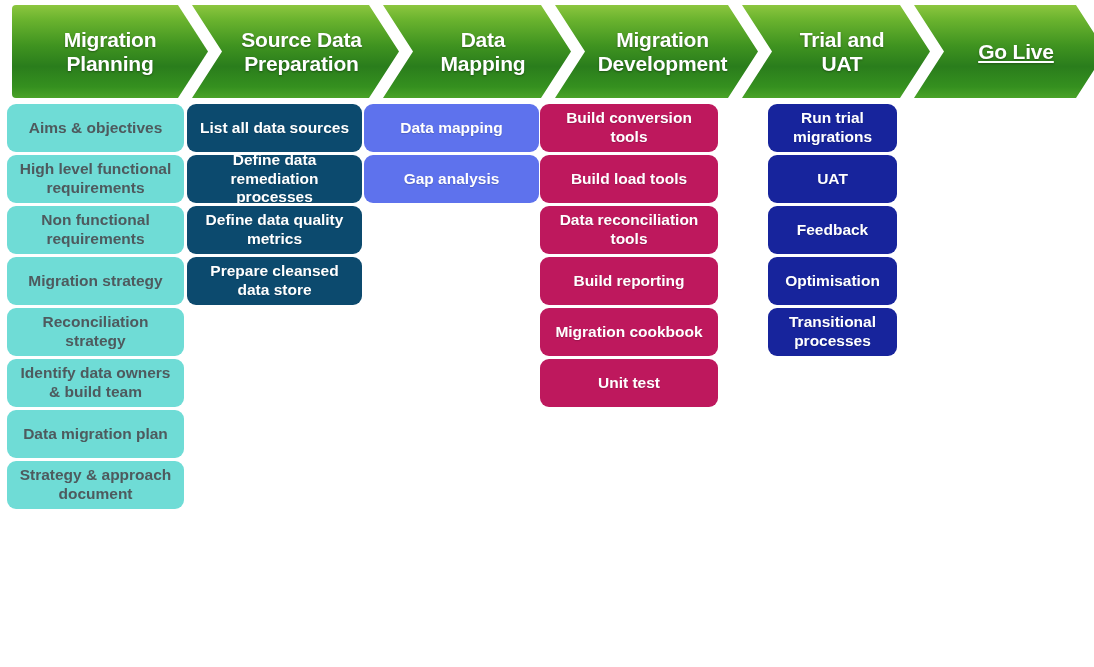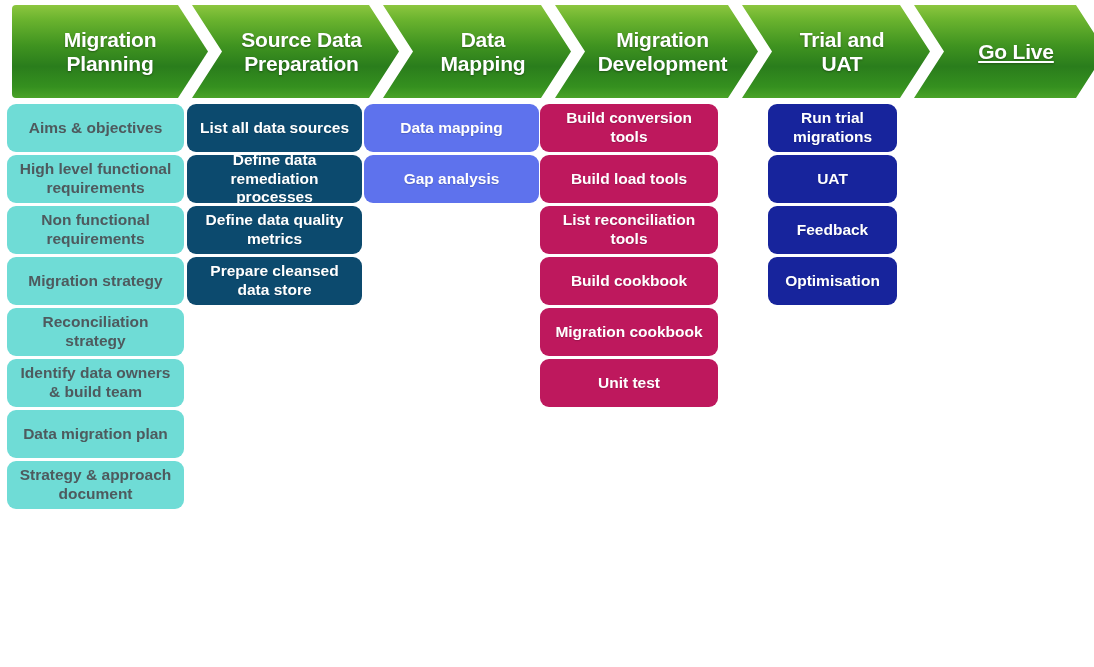--- a/index.html
+++ b/index.html
@@ -184,24 +184,24 @@
         </div>
       </div>
       <div class="task-col col-4" style="left: 540px; width: 178px;">
         <div class="task-box">
           <span class="tb-text">Build conversion tools</span>
         </div>
         <div class="task-box">
           <span class="tb-text">Build load tools</span>
         </div>
         <div class="task-box">
-          <span class="tb-text">List reconciliation tools</span>
-        </div>
-        <div class="task-box">
-          <span class="tb-text">Build cookbook</span>
+          <span class="tb-text">Data reconciliation tools</span>
+        </div>
+        <div class="task-box">
+          <span class="tb-text">Build reporting</span>
         </div>
         <div class="task-box">
           <span class="tb-text">Migration cookbook</span>
         </div>
         <div class="task-box">
           <span class="tb-text">Unit test</span>
         </div>
       </div>
       <div class="task-col col-5" style="left: 720px; width: 177px; padding-left: 48px;">
         <div class="task-box">
@@ -209,16 +209,19 @@
         </div>
         <div class="task-box">
           <span class="tb-text">UAT</span>
         </div>
         <div class="task-box">
           <span class="tb-text">Feedback</span>
         </div>
         <div class="task-box">
           <span class="tb-text">Optimisation</span>
         </div>
+        <div class="task-box">
+          <span class="tb-text">Transitional processes</span>
+        </div>
       </div>
     </div>
 
 </div>
 
 </body></html>

